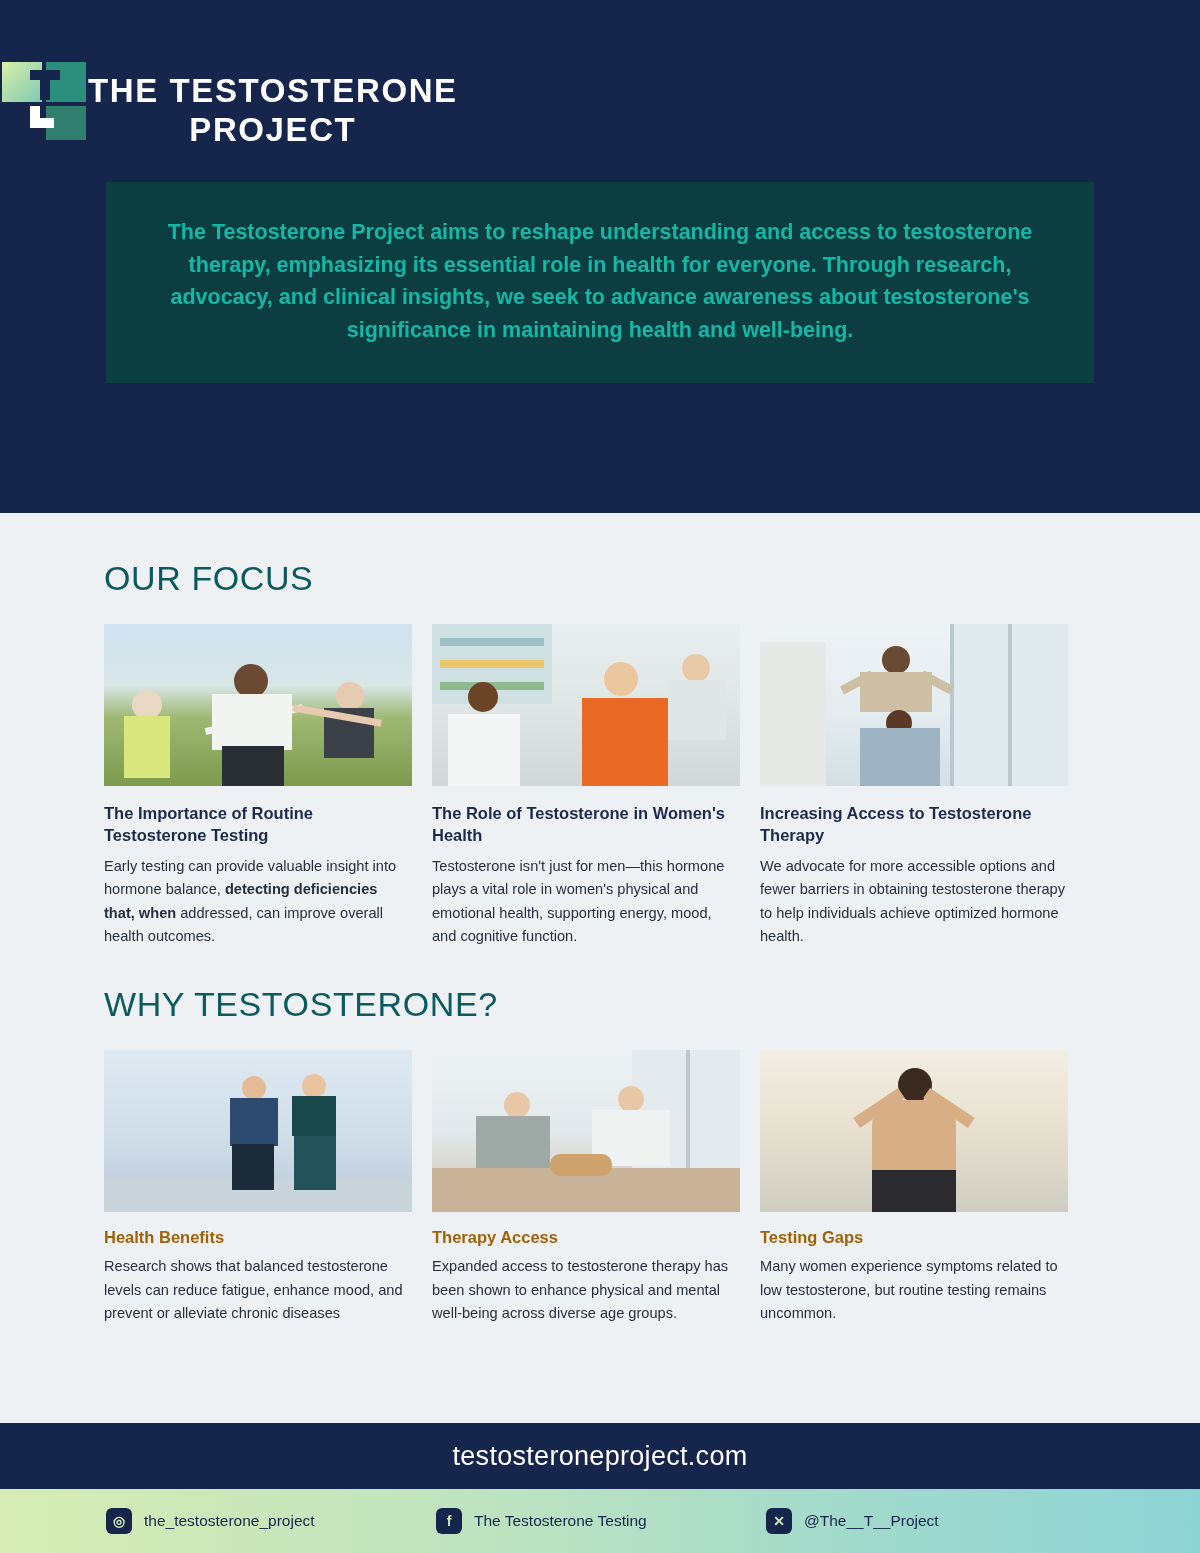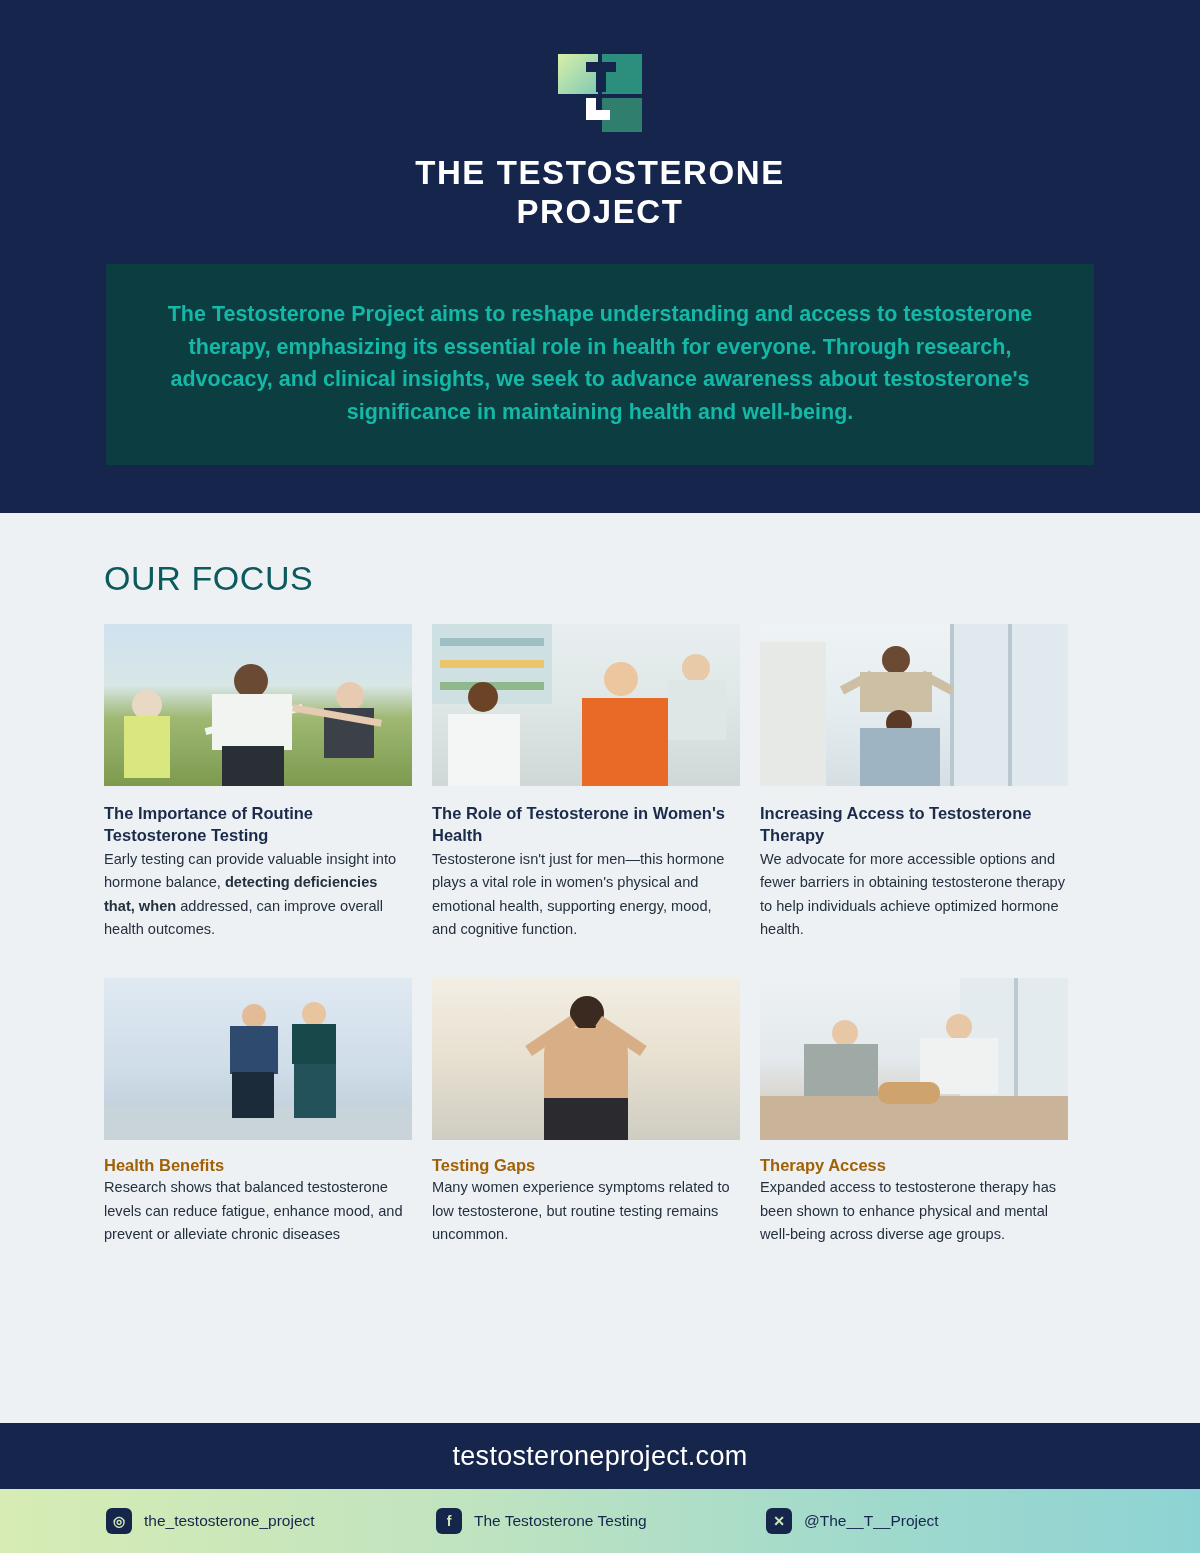--- a/index.html
+++ b/index.html
@@ -19,21 +19,21 @@
 
   
   .header {
     background: #16254c;
     padding: 52px 0 0 0;
     height: 513px;
     position: relative;
   }
   .logo-wrap {
     display: flex;
-    flex-direction: column;
+    flex-direction: row;
     align-items: center;
   }
   .logo-mark {
     width: 88px;
     height: 82px;
     position: relative;
   }
   .brand {
     margin-top: 20px;
     text-align: center;
@@ -82,21 +82,21 @@
     position: relative;
   }
   .card-title {
     margin-top: 16px;
     font-size: 16.5px;
     font-weight: bold;
     color: #1b2b4b;
     line-height: 1.35;
   }
   .card-body {
-    margin-top: 1px;
+    margin-top: 8px;
     font-size: 14.6px;
     line-height: 1.62;
     color: #25303f;
   }
   .card-body .bold { font-weight: bold; }
 
   .section-two { margin-top: 36px; }
   .card-title-small {
     margin-top: 16px;
     font-size: 16.5px;
@@ -270,51 +270,37 @@
           <div class="card-title">Increasing Access to Testosterone Therapy</div>
           <div class="card-body">
             <span>We advocate for more accessible options and fewer barriers in obtaining testosterone therapy to help individuals achieve optimized hormone health.</span>
           </div>
         </div>
 
       </div>
     </div>
 
     <div class="section-two">
+      <div class="section-title">WHY TESTOSTERONE?</div>
       <div class="cards">
 
         <div class="card">
           <div class="card-img">
             <div class="ph outdoor-blue"></div>
             <div class="bar" style="left:0;top:128px;width:308px;height:34px;background:#c9d4da;"></div>
             <div class="blob" style="left:138px;top:26px;width:24px;height:24px;background:#e3bb97;"></div>
             <div class="bar" style="left:126px;top:48px;width:48px;height:48px;background:#2e4a6e;"></div>
             <div class="bar" style="left:128px;top:94px;width:42px;height:46px;background:#1b2b3a;"></div>
             <div class="blob" style="left:198px;top:24px;width:24px;height:24px;background:#e8c49f;"></div>
             <div class="bar" style="left:188px;top:46px;width:44px;height:40px;background:#18484a;"></div>
             <div class="bar" style="left:190px;top:86px;width:42px;height:54px;background:#23525a;"></div>
           </div>
           <div class="card-title-small">Health Benefits</div>
           <div class="card-body">
             <span>Research shows that balanced testosterone levels can reduce fatigue, enhance mood, and prevent or alleviate chronic diseases</span>
-          </div>
-        </div>
-
-        <div class="card">
-          <div class="card-img">
-            <div class="ph back-stretch"></div>
-            <div class="blob" style="left:138px;top:18px;width:34px;height:34px;background:#3a2a20;"></div>
-            <div class="bar" style="left:112px;top:50px;width:84px;height:112px;background:#d8ae86;border-radius:26px 26px 0 0;"></div>
-            <div class="bar" style="left:112px;top:120px;width:84px;height:42px;background:#2b2b2f;"></div>
-            <div class="bar" style="left:92px;top:52px;width:54px;height:12px;background:#d8ae86;transform:rotate(-34deg);"></div>
-            <div class="bar" style="left:162px;top:52px;width:54px;height:12px;background:#d8ae86;transform:rotate(34deg);"></div>
-          </div>
-          <div class="card-title-small">Testing Gaps</div>
-          <div class="card-body">
-            <span>Many women experience symptoms related to low testosterone, but routine testing remains uncommon.</span>
           </div>
         </div>
 
         <div class="card">
           <div class="card-img">
             <div class="ph home-dog"></div>
             <div class="bar" style="left:200px;top:0;width:108px;height:120px;background:#e3ebef;"></div>
             <div class="bar" style="left:254px;top:0;width:4px;height:120px;background:#bcc9d0;"></div>
             <div class="bar" style="left:0;top:118px;width:308px;height:44px;background:#c9b49a;"></div>
             <div class="blob" style="left:72px;top:42px;width:26px;height:26px;background:#e8c7a6;"></div>
@@ -322,20 +308,35 @@
             <div class="blob" style="left:186px;top:36px;width:26px;height:26px;background:#e8c7a6;"></div>
             <div class="bar" style="left:160px;top:60px;width:78px;height:56px;background:#f0f2f1;"></div>
             <div class="bar" style="left:118px;top:104px;width:62px;height:22px;background:#cfa36d;border-radius:10px;"></div>
           </div>
           <div class="card-title-small">Therapy Access</div>
           <div class="card-body">
             <span>Expanded access to testosterone therapy has been shown to enhance physical and mental well-being across diverse age groups.</span>
           </div>
         </div>
 
+        <div class="card">
+          <div class="card-img">
+            <div class="ph back-stretch"></div>
+            <div class="blob" style="left:138px;top:18px;width:34px;height:34px;background:#3a2a20;"></div>
+            <div class="bar" style="left:112px;top:50px;width:84px;height:112px;background:#d8ae86;border-radius:26px 26px 0 0;"></div>
+            <div class="bar" style="left:112px;top:120px;width:84px;height:42px;background:#2b2b2f;"></div>
+            <div class="bar" style="left:92px;top:52px;width:54px;height:12px;background:#d8ae86;transform:rotate(-34deg);"></div>
+            <div class="bar" style="left:162px;top:52px;width:54px;height:12px;background:#d8ae86;transform:rotate(34deg);"></div>
+          </div>
+          <div class="card-title-small">Testing Gaps</div>
+          <div class="card-body">
+            <span>Many women experience symptoms related to low testosterone, but routine testing remains uncommon.</span>
+          </div>
+        </div>
+
       </div>
     </div>
   </div>
 
   <div class="footer">
     <div class="footer-url">
       <span>testosteroneproject.com</span>
     </div>
     <div class="footer-social">
       <div class="social">

